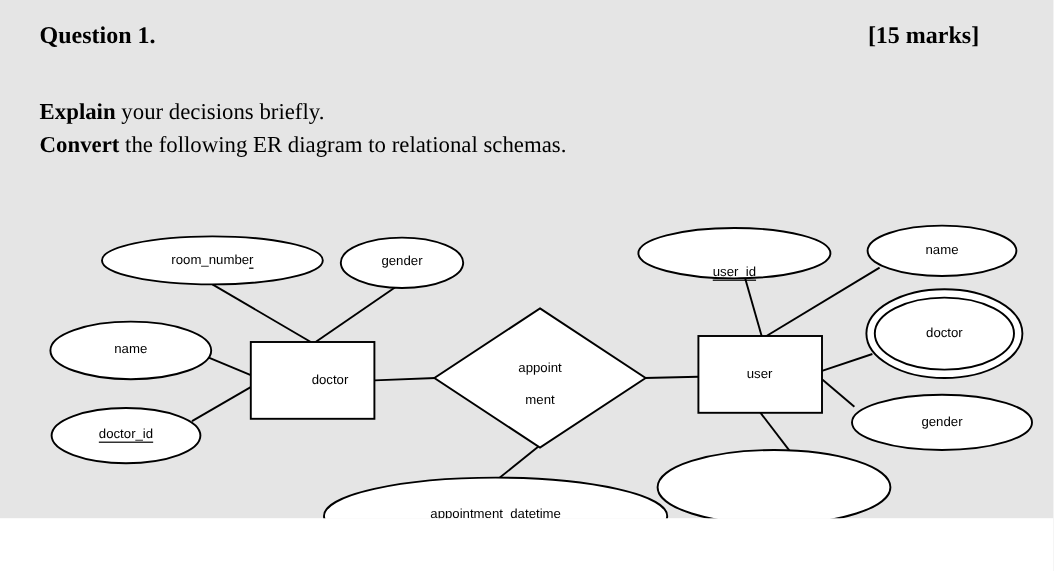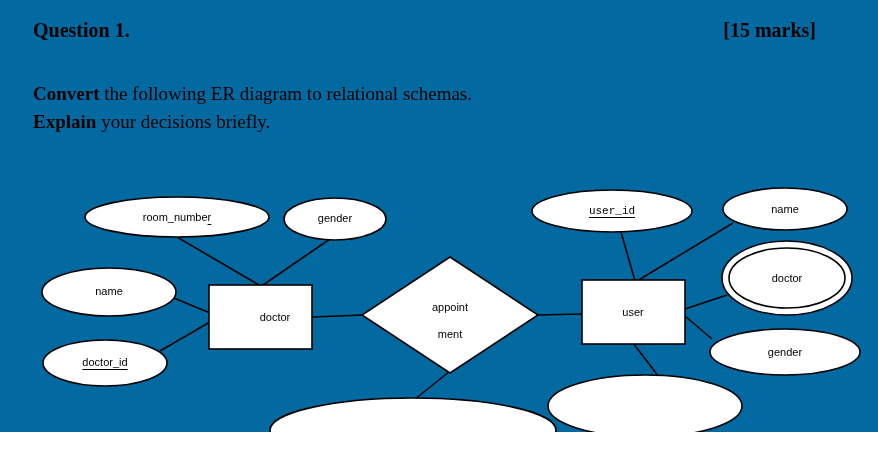--- a/index.html
+++ b/index.html
@@ -1,20 +1,20 @@
 <!DOCTYPE html>
 <html><head>
 <meta charset="utf-8">
 <style>
   html, body { margin: 0; padding: 0; background: #ffffff; }
   .page {
     position: relative;
     width: 878px;
     height: 432px;
-    background: #0369a1;
+    background: #e5e5e5;
     overflow: hidden;
     color: #000;
   }
   
   .header-row {
     position: absolute;
     top: 18px;
     left: 33px;
     right: 62px;
     display: flex;
@@ -56,22 +56,22 @@
 <body>
 
 <div class="page">
 
   <div class="header-row">
     <span>Question 1.</span>
     <span>[15 marks]</span>
   </div>
 
   <div class="instructions">
+    <div><b>Explain</b><span> your decisions briefly.</span></div>
     <div><b>Convert</b><span> the following ER diagram to relational schemas.</span></div>
-    <div><b>Explain</b><span> your decisions briefly.</span></div>
   </div>
 
   <svg class="diagram-svg" width="878" height="316" viewBox="0 0 878 316">
     <g stroke="#000000" stroke-width="1.6" fill="none">
 
       <line x1="177" y1="77" x2="259" y2="125"></line>
       <line x1="330" y1="79" x2="263" y2="125"></line>
       <line x1="174" y1="138" x2="210" y2="153"></line>
       <line x1="160" y1="191" x2="210" y2="162"></line>
       <line x1="312" y1="157" x2="363" y2="155"></line>
@@ -109,18 +109,19 @@
   <div class="lbl" style="left:109px; top:291px;">name</div>
   <div class="lbl u" style="left:105px; top:362px;">doctor_id</div>
   <div class="lbl" style="left:275px; top:317px;">doctor</div>
 
   <div class="lbl rel-lbl" style="left:450px; top:321px;">
     <div>appoint</div>
     <div>ment</div>
   </div>
 
   <div class="lbl" style="left:633px; top:312px;text-align:center;">user</div>
-  <div class="lbl u" style="left:612px; top:211px;font-family:Liberation Mono, monospace;">user_id</div>
+  <div class="lbl u" style="left:612px; top:227px;">user_id</div>
   <div class="lbl" style="left:785px; top:209px;">name</div>
   <div class="lbl" style="left:787px; top:278px;">doctor</div>
   <div class="lbl" style="left:785px; top:352px;">gender</div>
+  <div class="lbl" style="left:413px; top:429px;">appointment_datetime</div>
 
 </div>
 
 </body></html>

